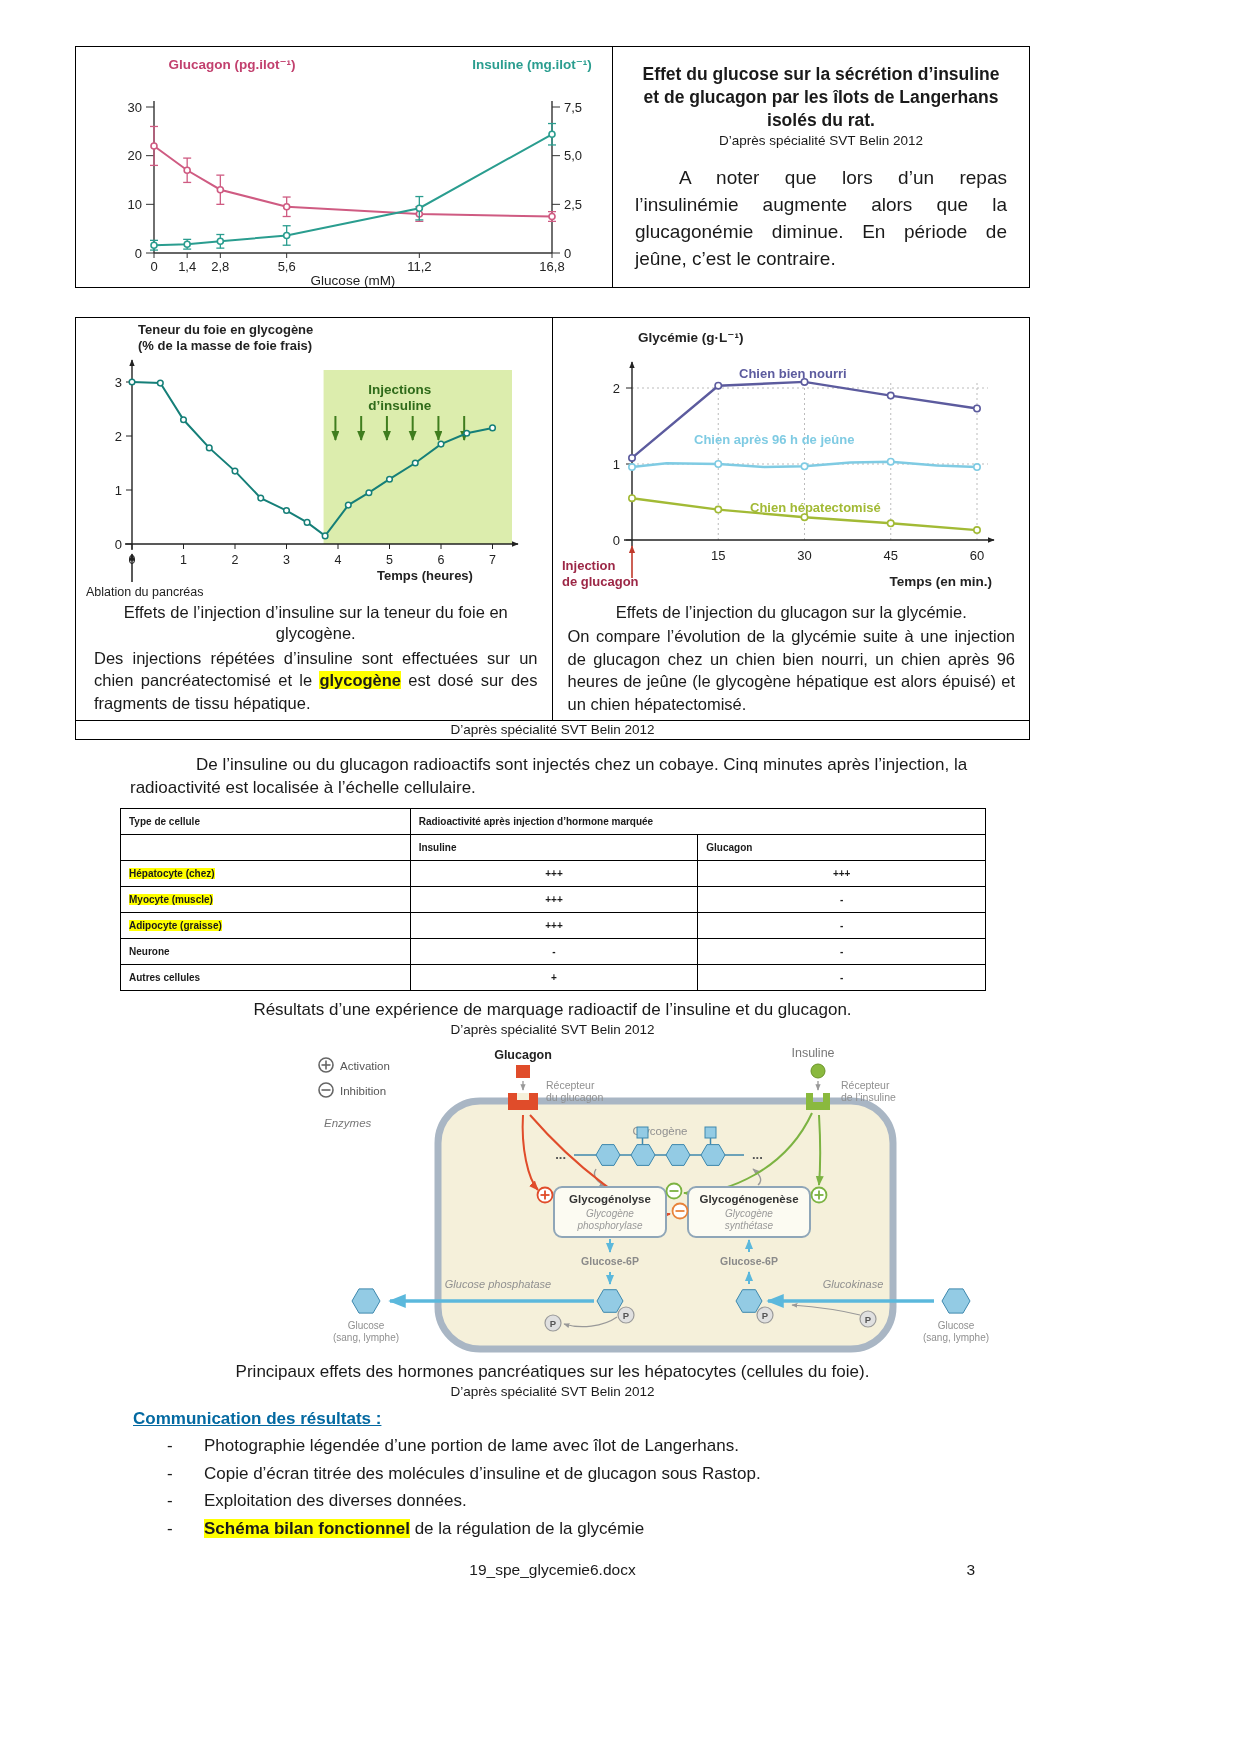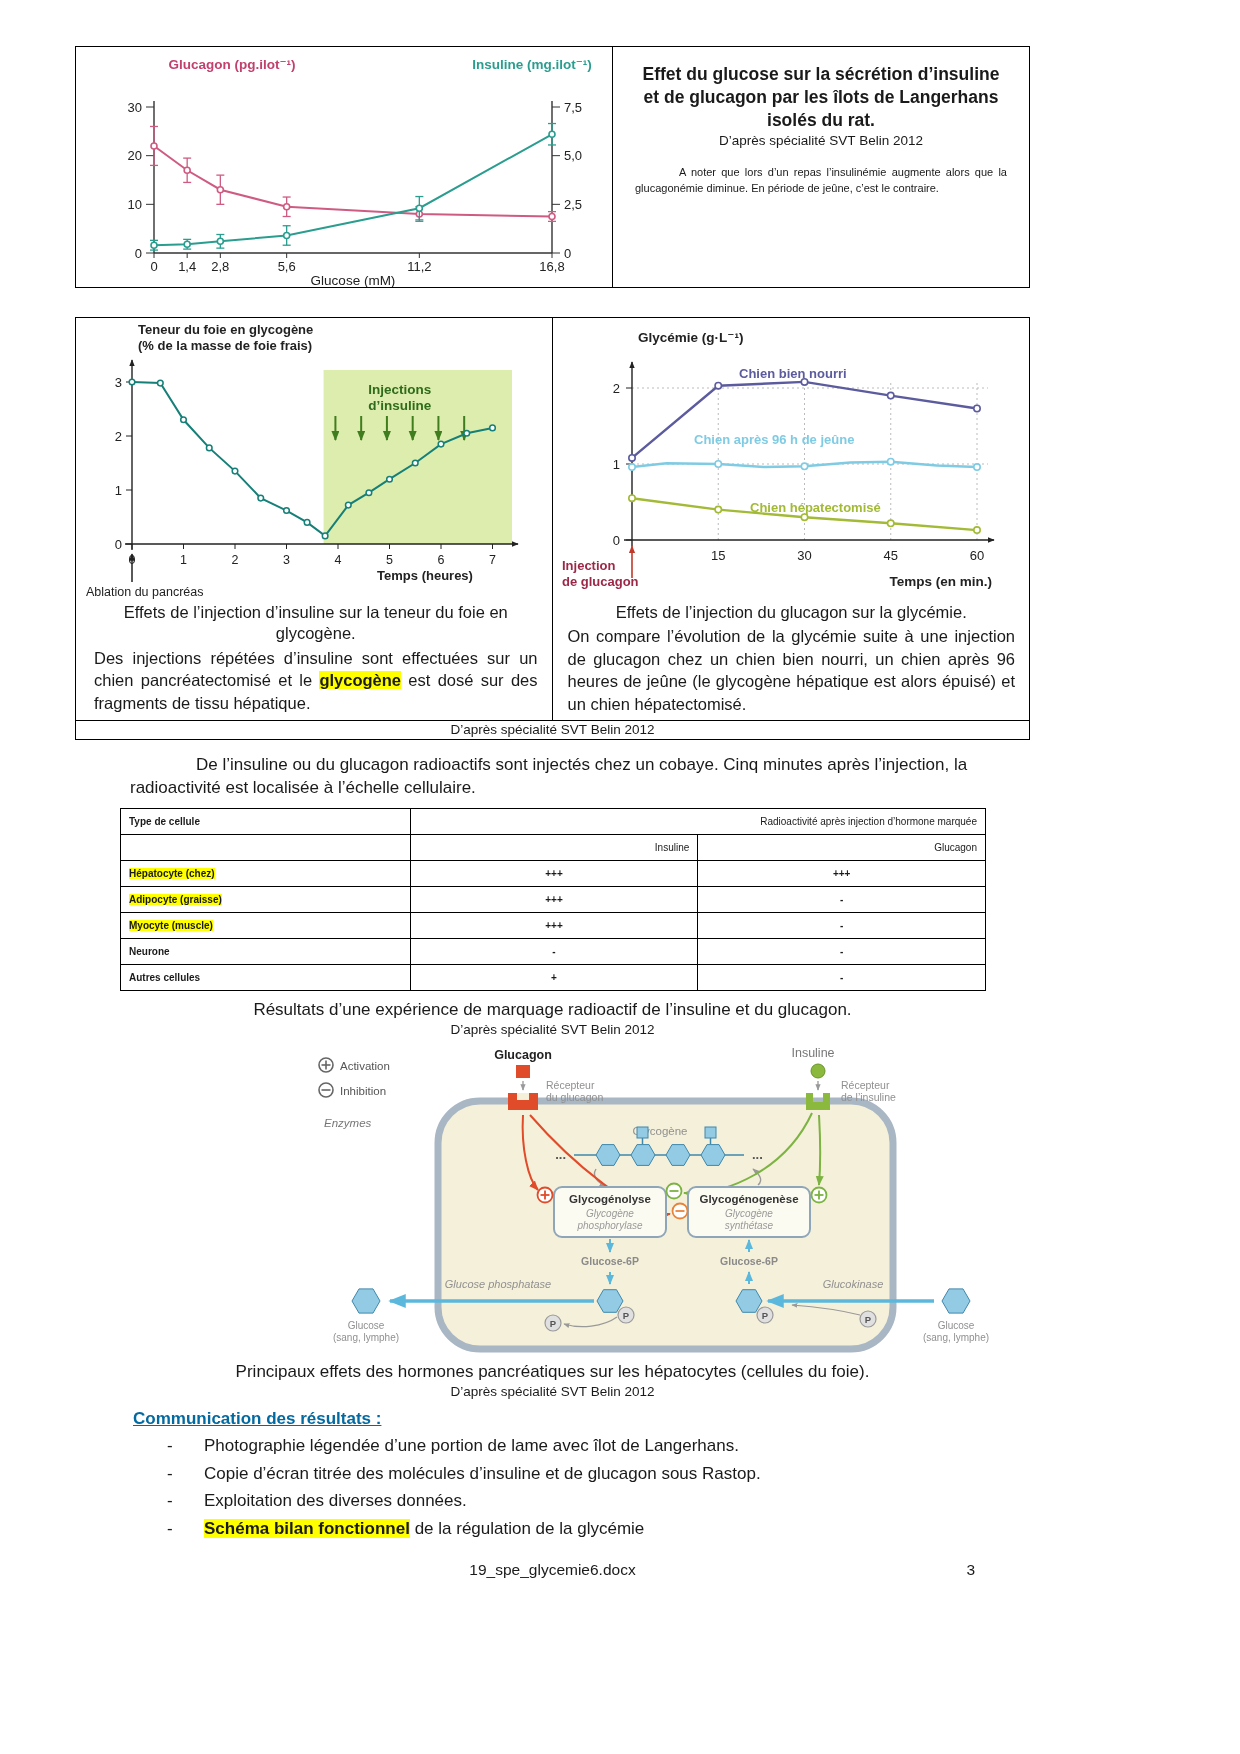--- a/index.html
+++ b/index.html
@@ -8,38 +8,38 @@
   .page{position:relative;width:1240px;height:1648px;background:#fff;padding:46px 0 16px 75px;overflow:hidden}
   .content-w{width:955px}
   .box{border:1px solid #000}
   svg{font-family:inherit;display:block}
   
   .box1{display:flex;height:242px}
   .box1-left{width:537px;border-right:1px solid #000;padding:2px 0 0 6px}
   .box1-right{flex:1;padding:16px 22px 0 22px}
   .b1-title{font-weight:bold;text-align:center;font-size:17.5px;line-height:1.32}
   .src{text-align:center;font-size:13.5px;margin-top:1px}
-  .b1-para{margin-top:17px;text-align:justify;text-indent:44px;font-size:11px;line-height:1.42}
+  .b1-para{margin-top:17px;text-align:justify;text-indent:44px;font-size:19px;line-height:1.42}
   
   .box2{margin-top:29px;width:955px}
   .box2-cols{display:flex}
   .b2-col{width:477px;padding-bottom:5px}
   .b2-col.left{border-right:1px solid #000;padding-left:4px}
   .b2-col.right{padding-left:1px}
   .b2-cap-title{font-weight:normal;text-align:center;font-size:16.5px;line-height:1.3;padding:2px 14px 0 14px}
   .b2-cap-body{text-align:justify;font-size:16.5px;line-height:1.36;padding:2px 14px 0 14px}
   .box2-src{border-top:1px solid #000;text-align:center;font-size:13.5px;padding:1px 0 2px}
   .hl{background:#ffff00;font-weight:bold}
   
   .intro{margin:14px 0 8px 55px;width:862px;font-size:17px;line-height:1.35;text-indent:66px}
   
   table.radio{border-collapse:collapse;margin-left:45px;width:866px;font-size:10px}
   table.radio td{border:1px solid #000;height:26px;padding:1px 8px;vertical-align:middle}
   .th-left{font-weight:bold;text-align:left}
-  .th-center{font-weight:normal;text-align:right}
+  .th-center{font-weight:bold;text-align:left}
   .cell-name{font-weight:bold}
   .val{text-align:center;font-weight:bold}
   
   .caption-bold{width:955px;text-align:center;font-weight:normal;font-size:17px;margin-top:8px;line-height:1.3}
   .caption-src{width:955px;text-align:center;font-size:13.5px;margin-top:1px}
   
   .diagram-wrap{width:700px;margin:6px auto 0 auto}
   
   .comm-title{margin:10px 0 4px 58px;color:#0369a1;font-weight:bold;text-decoration:underline;font-size:17px}
   .dash-list{margin-left:92px}
@@ -302,26 +302,26 @@
       <td></td>
       <td class="th-center">Insuline</td>
       <td class="th-center">Glucagon</td>
     </tr>
     <tr>
       <td class="cell-name"><span class="hl">Hépatocyte (chez)</span></td>
       <td class="val">+++</td>
       <td class="val">+++</td>
     </tr>
     <tr>
-      <td class="cell-name"><span class="hl">Adipocyte (graisse)</span></td>
+      <td class="cell-name"><span class="hl">Myocyte (muscle)</span></td>
       <td class="val">+++</td>
       <td class="val">-</td>
     </tr>
     <tr>
-      <td class="cell-name"><span class="hl">Myocyte (muscle)</span></td>
+      <td class="cell-name"><span class="hl">Adipocyte (graisse)</span></td>
       <td class="val">+++</td>
       <td class="val">-</td>
     </tr>
     <tr>
       <td class="cell-name">Neurone</td>
       <td class="val">-</td>
       <td class="val">-</td>
     </tr>
     <tr>
       <td class="cell-name">Autres cellules</td>

